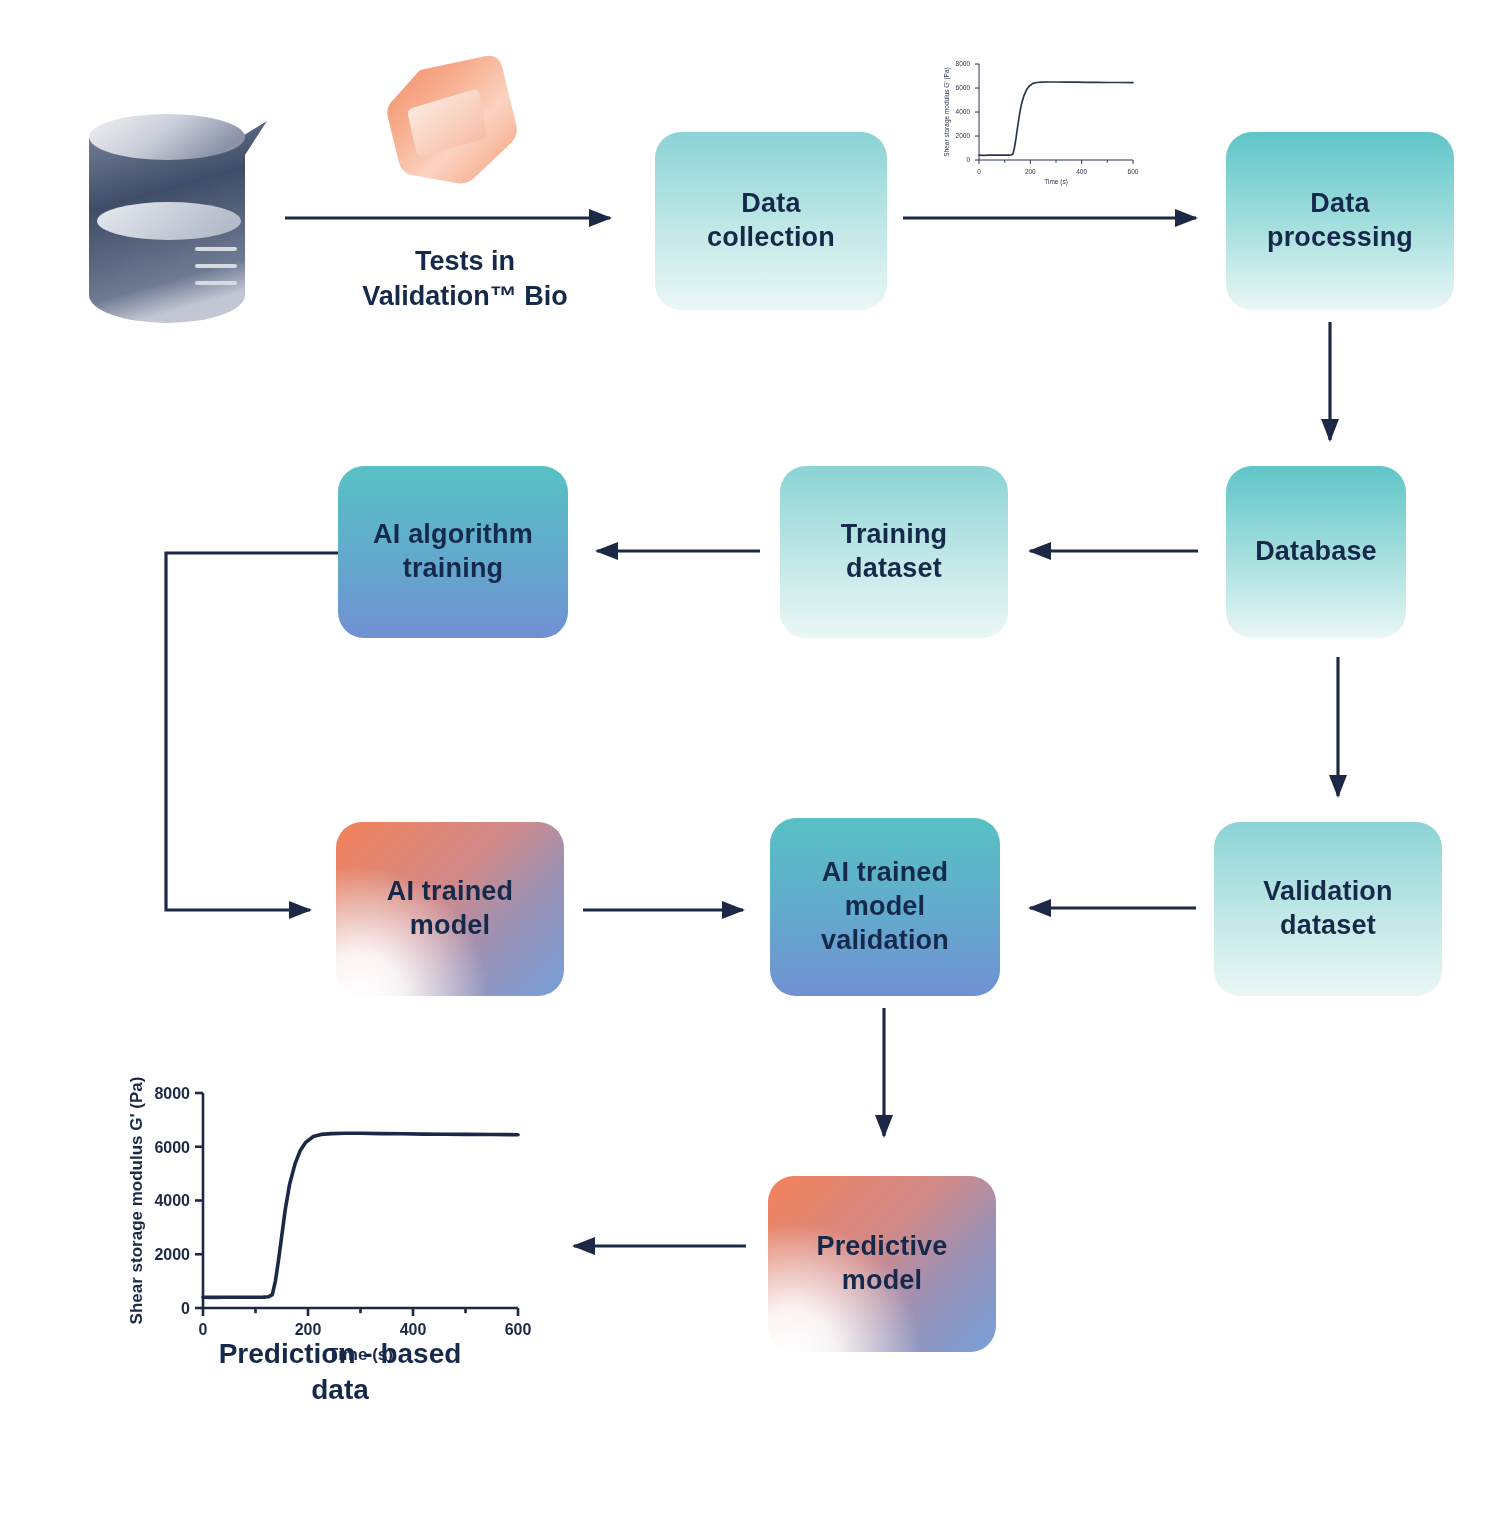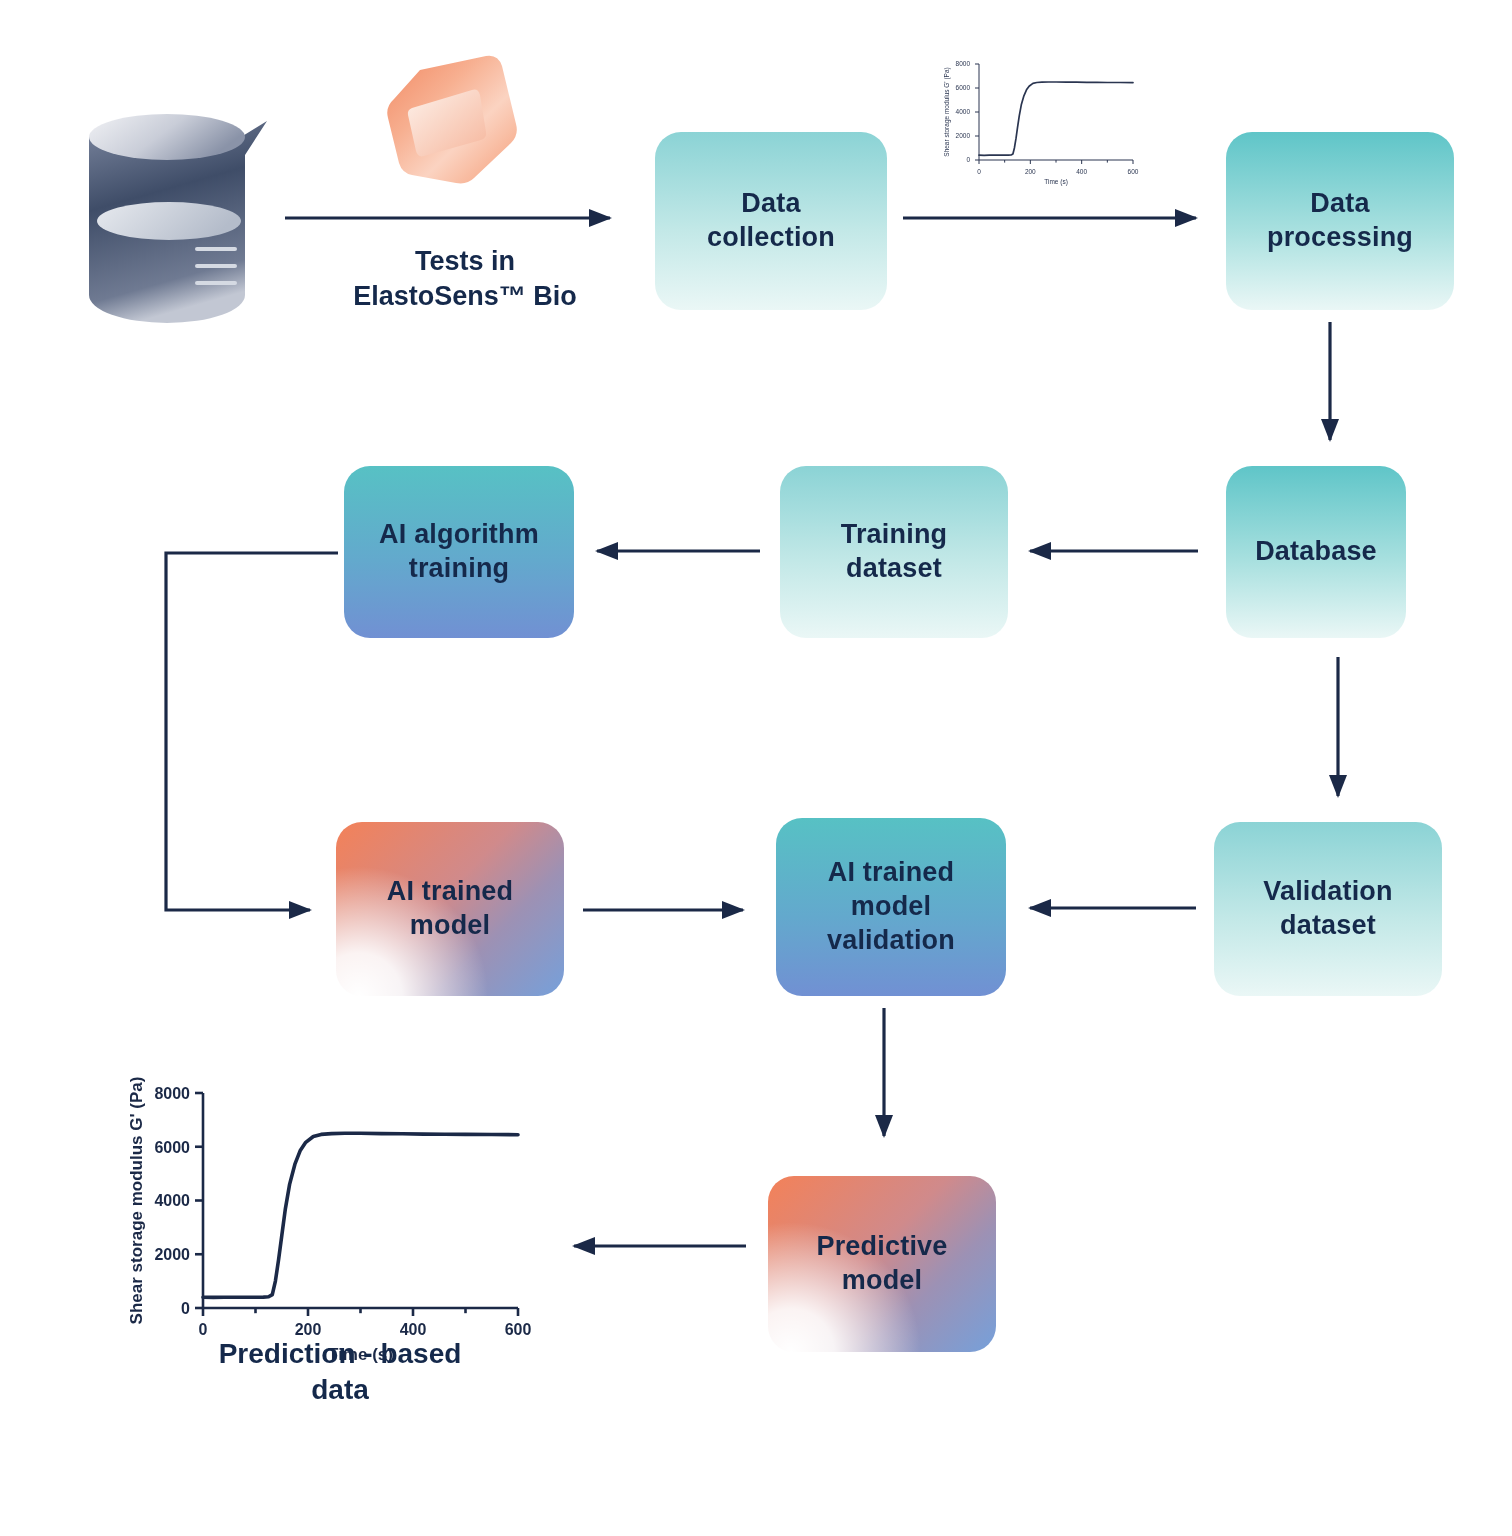--- a/index.html
+++ b/index.html
@@ -7,21 +7,21 @@
     position:relative;width:1512px;height:1536px;background:#ffffff;
     font-family:"Liberation Sans",sans-serif;overflow:hidden;color:#15294b;
   }
   .bx{
     position:absolute;border-radius:26px;display:flex;align-items:center;justify-content:center;
     text-align:center;font-weight:700;font-size:27px;line-height:1.25;color:#15294b;
     white-space:pre-line;letter-spacing:.2px;
   }
   .g-teal-strong{background:linear-gradient(180deg,#5fc5c8 0%,#a8e0df 55%,#eaf7f6 100%);}
   .g-teal-light{background:linear-gradient(180deg,#8bd3d5 0%,#c2e8e7 55%,#eaf7f6 100%);}
-  .g-teal-blue{background:linear-gradient(180deg,#57c1c4 0%,#63a9cd 55%,#7190d3 100%);margin-left:6px;}
+  .g-teal-blue{background:linear-gradient(180deg,#57c1c4 0%,#63a9cd 55%,#7190d3 100%);}
   .g-sunset{background:
       radial-gradient(circle at 10% 100%, #ffffff 0%, rgba(255,255,255,.9) 16%, rgba(255,255,255,0) 48%),
       linear-gradient(135deg,#f0825d 4%,#d08a8b 45%,#9d91b4 68%,#76a0da 100%);}
   .caption{
     position:absolute;font-weight:700;text-align:center;color:#15294b;
     white-space:pre-line;line-height:1.28;
   }
   .cap-tests{left:320px;top:244px;width:290px;font-size:27px;}
   .cap-pred{left:190px;top:1315px;width:300px;font-size:28px;margin-top:21px;}
   svg{position:absolute;overflow:visible;}
@@ -72,21 +72,21 @@
       <linearGradient id="devS" x1="0" y1="0" x2="1" y2="1">
         <stop offset="0" stop-color="#fdf1ea"></stop>
         <stop offset="1" stop-color="#f6b69c"></stop>
       </linearGradient>
     </defs>
     <path d="M52,24 L118,10 Q130,8 134,20 L148,78 Q151,89 143,97 L106,132 Q99,139 88,137 L44,129 Q34,127 31,117 L20,72 Q17,61 26,53 Z" fill="url(#devG)"></path>
     <path d="M44,62 L104,44 Q110,42 112,49 L118,86 Q119,92 113,94 L56,110 Q50,112 48,105 L40,69 Q39,64 44,62 Z" fill="url(#devS)"></path>
   </svg>
 
   <div class="caption cap-tests">Tests in
-ElastoSens™ Bio</div>
+Validation™ Bio</div>
 
   <svg id="mini-chart" class="chart-svg" style="left:935px;top:56px;" width="210" height="142">
       <line x1="44" y1="104" x2="198" y2="104" stroke="#2a3550" stroke-width="1"></line>
       <line x1="44" y1="104" x2="44" y2="8" stroke="#2a3550" stroke-width="1"></line>
       <line x1="44" y1="104" x2="40" y2="104" stroke="#2a3550" stroke-width="1"></line>
       <text x="35" y="106.34" text-anchor="end" font-size="6.5" font-weight="400" fill="#2a3550">0</text>
       <line x1="44" y1="80" x2="40" y2="80" stroke="#2a3550" stroke-width="1"></line>
       <text x="35" y="82.34" text-anchor="end" font-size="6.5" font-weight="400" fill="#2a3550">2000</text>
       <line x1="44" y1="56" x2="40" y2="56" stroke="#2a3550" stroke-width="1"></line>
       <text x="35" y="58.34" text-anchor="end" font-size="6.5" font-weight="400" fill="#2a3550">4000</text>

